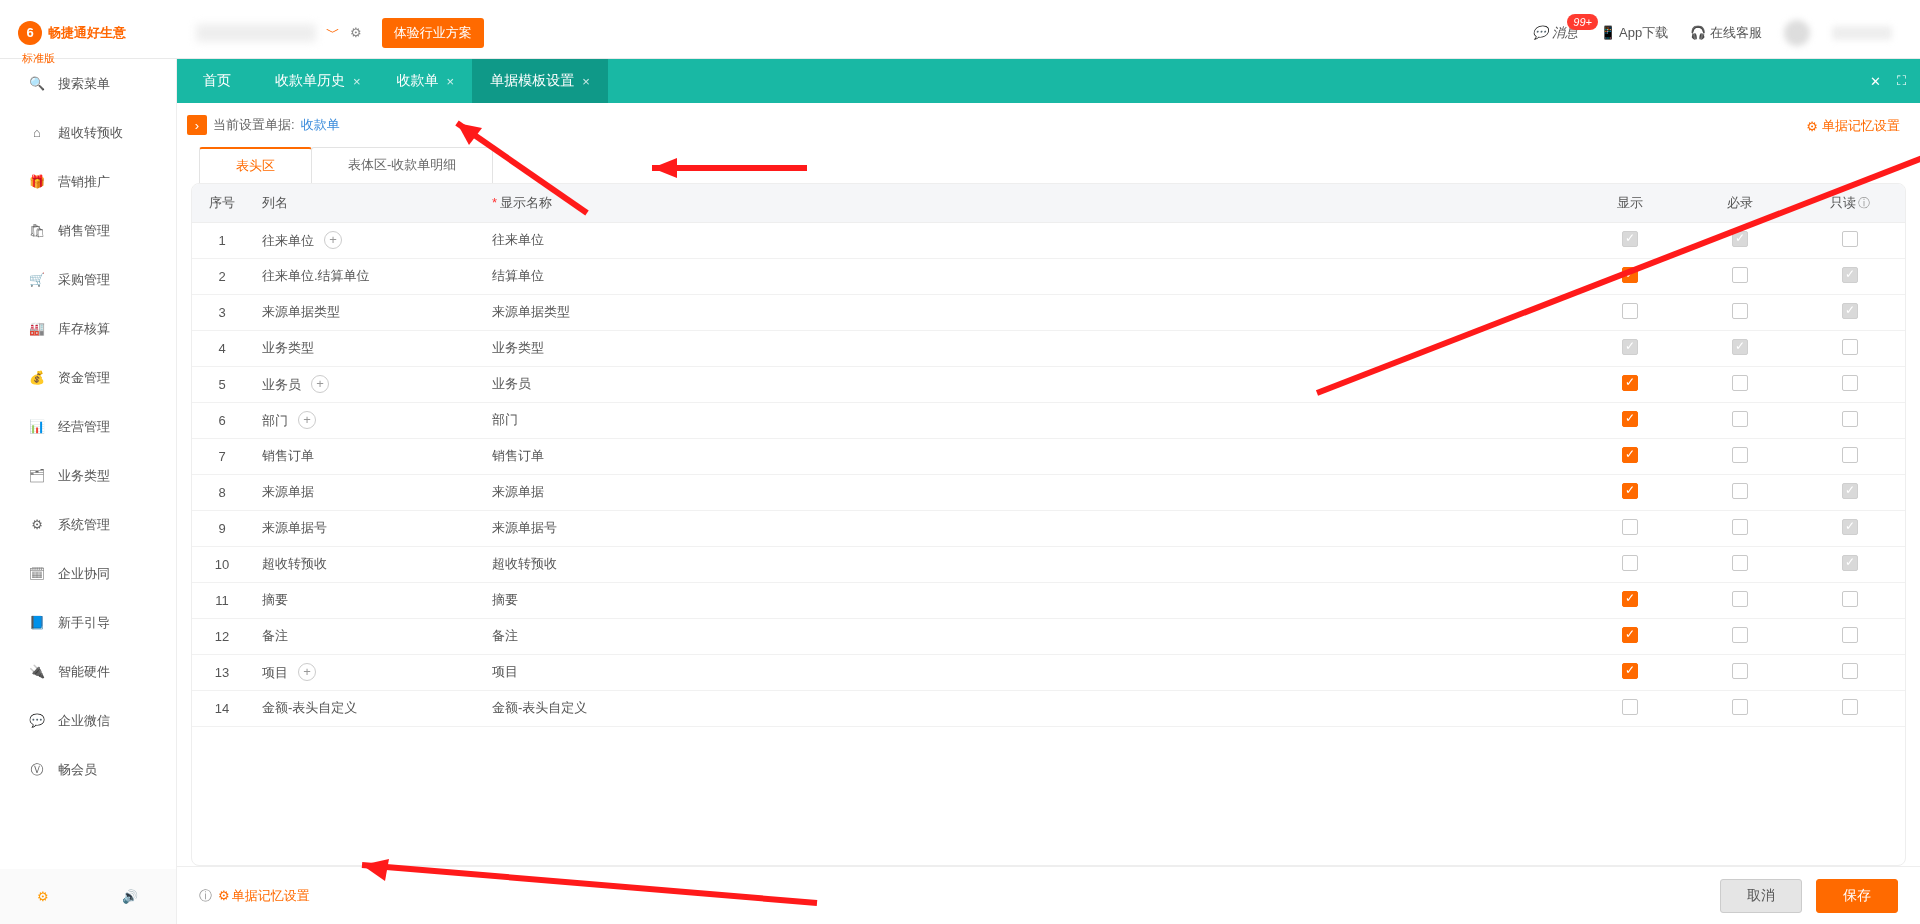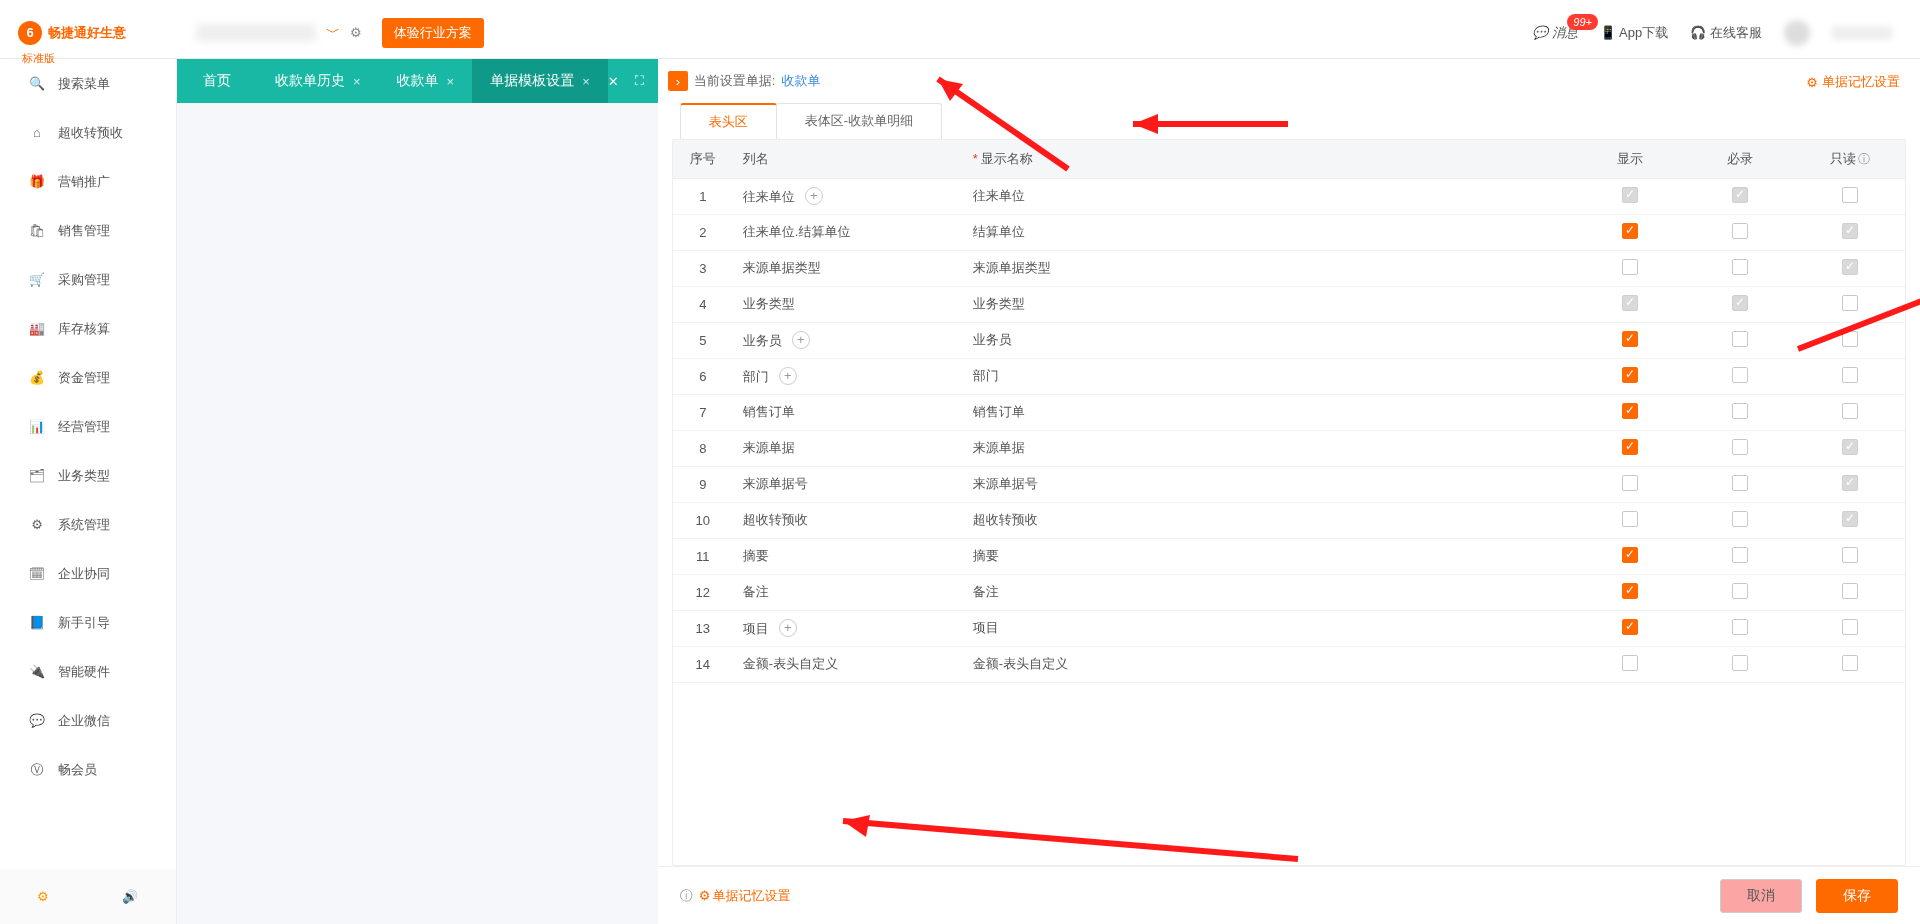--- a/index.html
+++ b/index.html
@@ -24,46 +24,46 @@
   .badge-count { position:absolute; top:-10px; right:-20px; background:#ff3b30; color:#fff; border-radius:9px; font-size:11px; padding:0 6px; line-height:16px;}
   .avatar { width:26px; height:26px; border-radius:50%; background:#ddd; filter: blur(3px);}
   .uname  { width:60px; height:14px; background:#eee; filter:blur(3px); border-radius:3px;}
 
   .shell { display:flex; height: calc(924px - 59px); }
   .sidebar { width: 177px; background:#fff; border-right:1px solid #eee; display:flex; flex-direction:column; }
   .side-item { display:flex; align-items:center; gap:12px; height:49px; padding-left:28px; color:#555; cursor:pointer;}
   .side-ico { width:18px; text-align:center; color:#666;}
   .side-foot { margin-top:auto; height:55px; background:#fafafa; display:flex; align-items:center; justify-content:space-around; color:#f90;}
 
-  .main { flex:1; display:flex; flex-direction:row; min-width:0; }
+  .main { flex:1; display:flex; flex-direction:column; min-width:0; }
   .tabs { height:44px; background:#19b8a4; display:flex; align-items:stretch; color:#fff; }
   .tab { display:flex; align-items:center; padding:0 18px; gap:8px; cursor:pointer; font-size:14px;}
   .tab.home { padding:0 26px;}
   .tab.active { background:#0f9988; }
   .tab .x { font-size:13px; opacity:.8;}
   .tabs-right { margin-left:auto; display:flex; align-items:center; gap:16px; padding-right:14px;}
   .tabs-right span { cursor:pointer;}
 
   .page { flex:1; background:#fff; position:relative; display:flex; flex-direction:column; }
 
   .crumb { display:flex; align-items:center; gap:6px; padding:12px 10px 8px 10px; color:#666; font-size:13px;}
   .crumb-chip { width:20px; height:20px; background:#ff6a00; color:#fff; display:flex; align-items:center; justify-content:center; border-radius:2px;}
   .crumb a { color:#3a8bdb; text-decoration:none;}
   .mem-link { position:absolute; right:20px; top:14px; color:#ff6a00; display:flex; align-items:center; gap:4px; cursor:pointer; font-size:13px;}
   .mem-link::before { content:"⚙"; font-size:13px;}
 
   .area-tabs { display:flex; margin:4px 0 0 22px;}
-  .area-tab { border:1px solid #e3e3e3; border-bottom:none; padding:8px 28px; font-size:13px; color:#666; background:#fff; border-radius:3px 3px 0 0; margin-right:-1px; cursor:pointer;}
+  .area-tab { border:1px solid #e3e3e3; border-bottom:none; padding:8px 36px; font-size:13px; color:#666; background:#fff; border-radius:3px 3px 0 0; margin-right:-1px; cursor:pointer;}
   .area-tab.active { color:#ff6a00; border-top:2px solid #ff6a00; }
 
   .sub-tabs { display:flex; justify-content:center; gap:28px; padding:14px 0 10px; color:#666; font-size:14px;}
   .sub-tab { cursor:pointer; padding-bottom:6px;}
   .sub-tab.active { color:#ff6a00; border-bottom:2px solid #ff6a00;}
 
-  .grid-wrap { flex: 1; margin: 0 14px; border: 1px solid #eee; border-radius: 2px; overflow: hidden; display: flex; flex-direction: column; min-height: 0; }
+  .grid-wrap { flex: 1; margin: 0 14px; border: 1px solid #eee; border-radius: 8px; overflow: hidden; display: flex; flex-direction: column; min-height: 0; }
   .grid { flex: 1; overflow-y: auto; }
   table { width: 100%; border-collapse: collapse; }
   thead th { background:#f5f6f8; font-weight:500; color:#555; text-align:left; height:38px; padding:0 10px; border-bottom:1px solid #eee; position: sticky; top: 0;}
   thead th.center, tbody td.center { text-align:center;}
   tbody td { height:36px; padding:0 10px; border-bottom:1px solid #f1f1f1; color:#555;}
   .req-star { color:#f33; margin-right:3px;}
   .col-idx { width:60px; text-align:center;}
   .col-name { width:230px;}
   .col-cb { width:110px;}
   .help { color:#999; font-size:12px; margin-left:2px;}
@@ -75,21 +75,21 @@
   .cb:disabled { background:#e8e8e8; border-color:#d5d5d5;}
   .cb:disabled:checked { background:#d9d9d9; border-color:#cfcfcf;}
   .cb:disabled:checked::after { color:#fff;}
 
   .footer { height:58px; border-top:1px solid #eee; display:flex; align-items:center; padding:0 22px;}
   .foot-left { display:flex; align-items:center; gap:6px; color:#ff6a00; cursor:pointer;}
   .foot-left .q { color:#999;}
   .foot-left .g::before { content:"⚙"; margin-right:2px;}
   .btns { margin-left:auto; display:flex; gap:14px;}
   .btn { height:34px; padding:0 26px; border-radius:3px; font-size:14px; cursor:pointer;}
-  .btn-cancel { background:#fca5a5; border:1px solid #ccc; color:#555;}
+  .btn-cancel { background:#e5e5e5; border:1px solid #ccc; color:#555;}
   .btn-save   { background:#ff6a00; border:1px solid #ff6a00; color:#fff;}
   .ar { fill:#ff1a1a;}
   .al { stroke:#ff1a1a; stroke-width:6;}
 </style>
 </head>
 <body>
 
 <div class="titlebar"></div>
 
 <div class="top">

